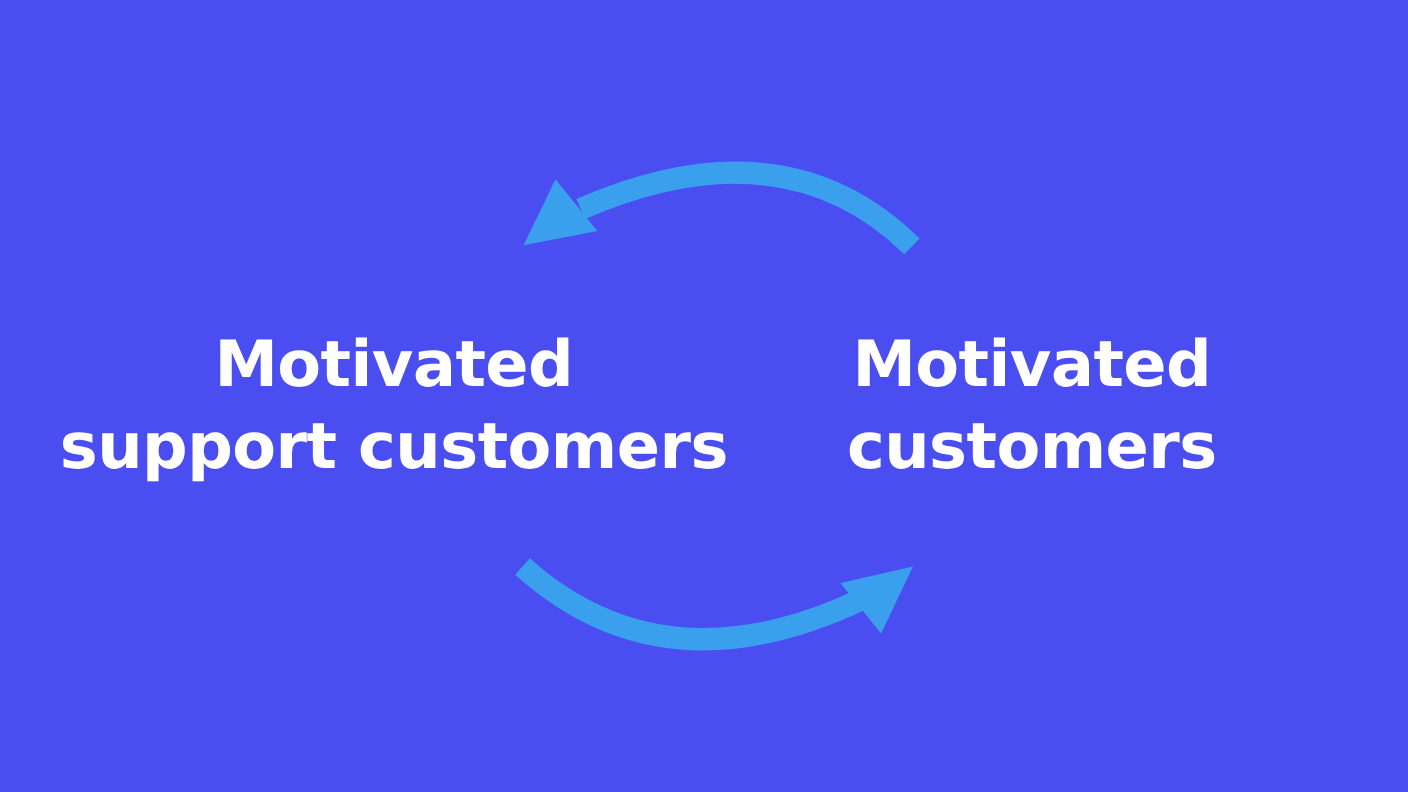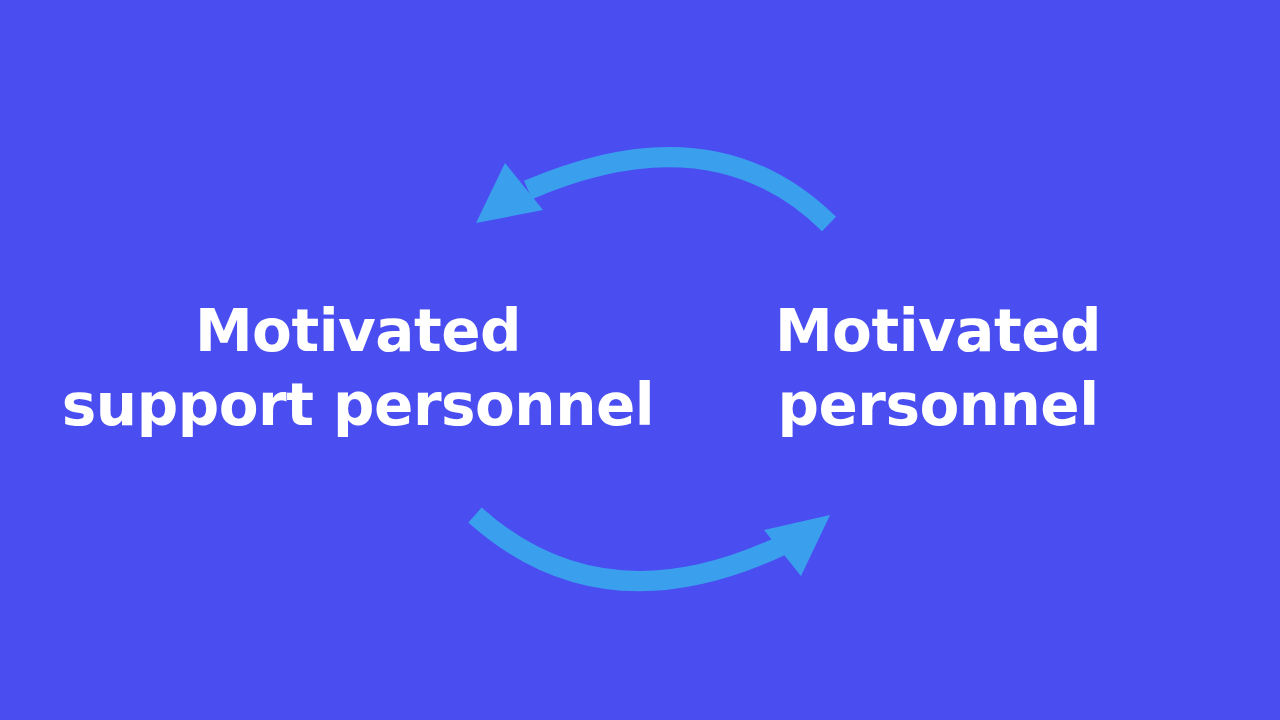--- a/index.html
+++ b/index.html
@@ -35,20 +35,20 @@
       <polygon points="463,223 492,163 530,210" fill="#3aa0ee"></polygon>
     </g>
     <g>
       <path d="M 462 515 Q 590 630 770 545" fill="none" stroke="#3aa0ee" stroke-width="20" stroke-linecap="butt"></path>
       <polygon points="817,515 788,576 751,530" fill="#3aa0ee"></polygon>
     </g>
   </svg>
 
   <div class="label label-left">
     <span>Motivated</span>
-    <span>support personnel</span>
+    <span>support customers</span>
   </div>
 
   <div class="label label-right">
     <span>Motivated</span>
-    <span>personnel</span>
+    <span>customers</span>
   </div>
 </div>
 
 </body></html>

